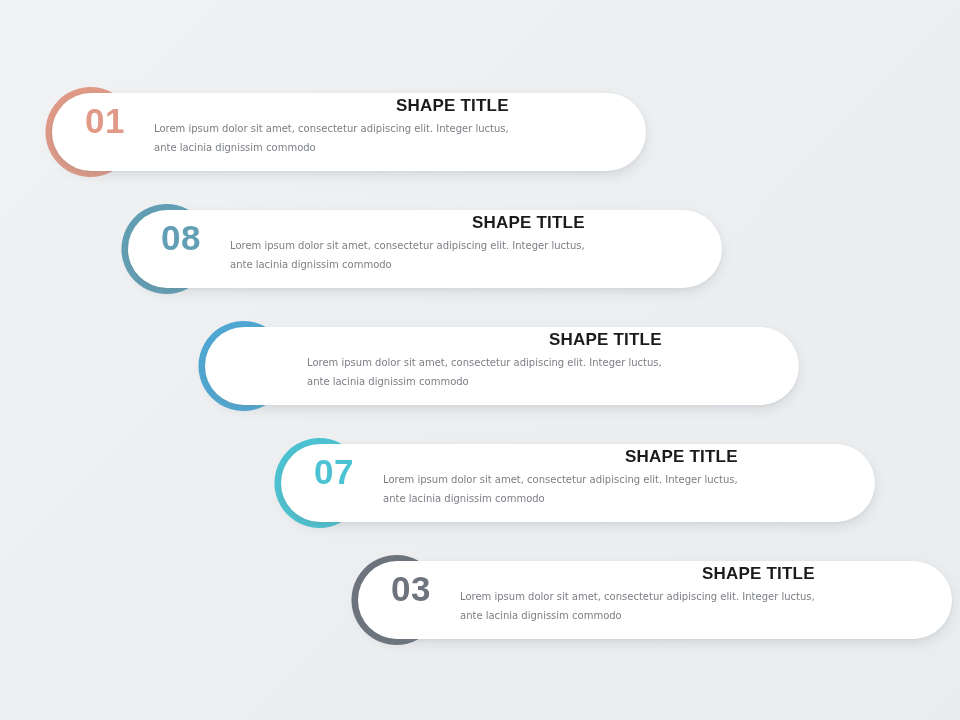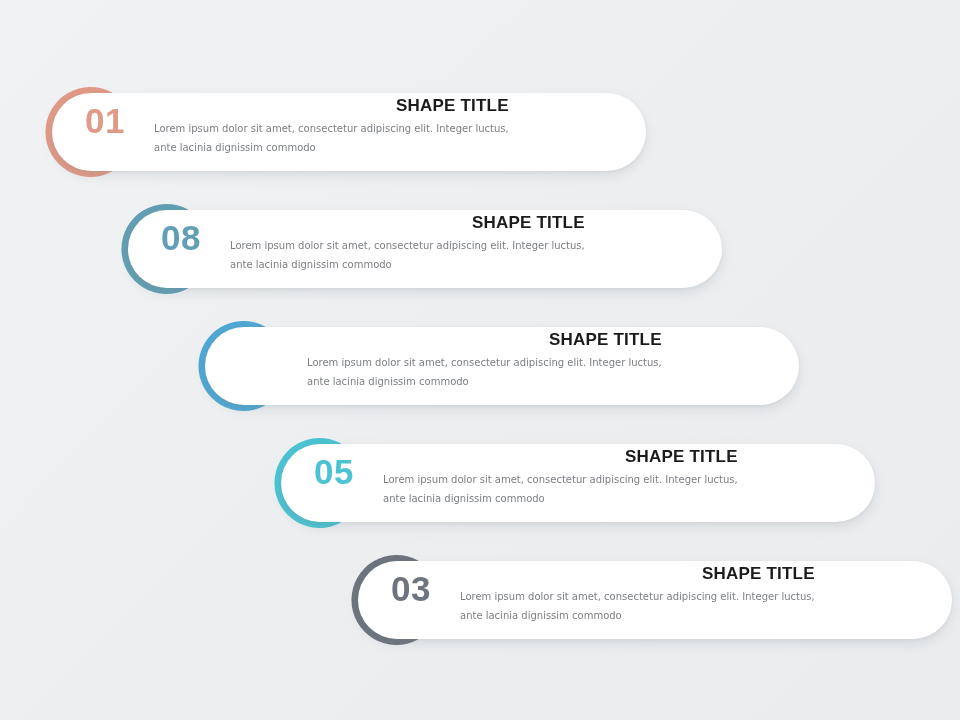--- a/index.html
+++ b/index.html
@@ -162,21 +162,21 @@
     </div>
   </div>
 
   <div class="row" style="left: 257px; top: 430px; width: 618px;">
     <div class="ring">
       <svg class="ring-svg" viewBox="0 0 106 106" xmlns="http://www.w3.org/2000/svg">
         <path class="ring-path" d="M 84 13.5 A 45 45 0 1 0 84 92.5 L 84 74 A 26 26 0 1 1 84 32 Z" fill="#4cc3d2"></path>
       </svg>
     </div>
     <div class="bar" style="width: 594px;"></div>
-    <div class="num" style="color: rgb(76, 195, 210);">05</div>
+    <div class="num" style="color: rgb(76, 195, 210);">07</div>
     <div class="copy">
       <p class="title" style="color: rgb(27, 27, 27);">SHAPE TITLE</p>
       <p class="desc" style="color: rgb(123, 127, 132);">
         <span>Lorem ipsum dolor sit amet, consectetur adipiscing elit. Integer luctus,</span>
         <span>ante lacinia dignissim commodo</span>
       </p>
     </div>
   </div>
 
   <div class="row" style="left: 334px; top: 547px; width: 618px;">

